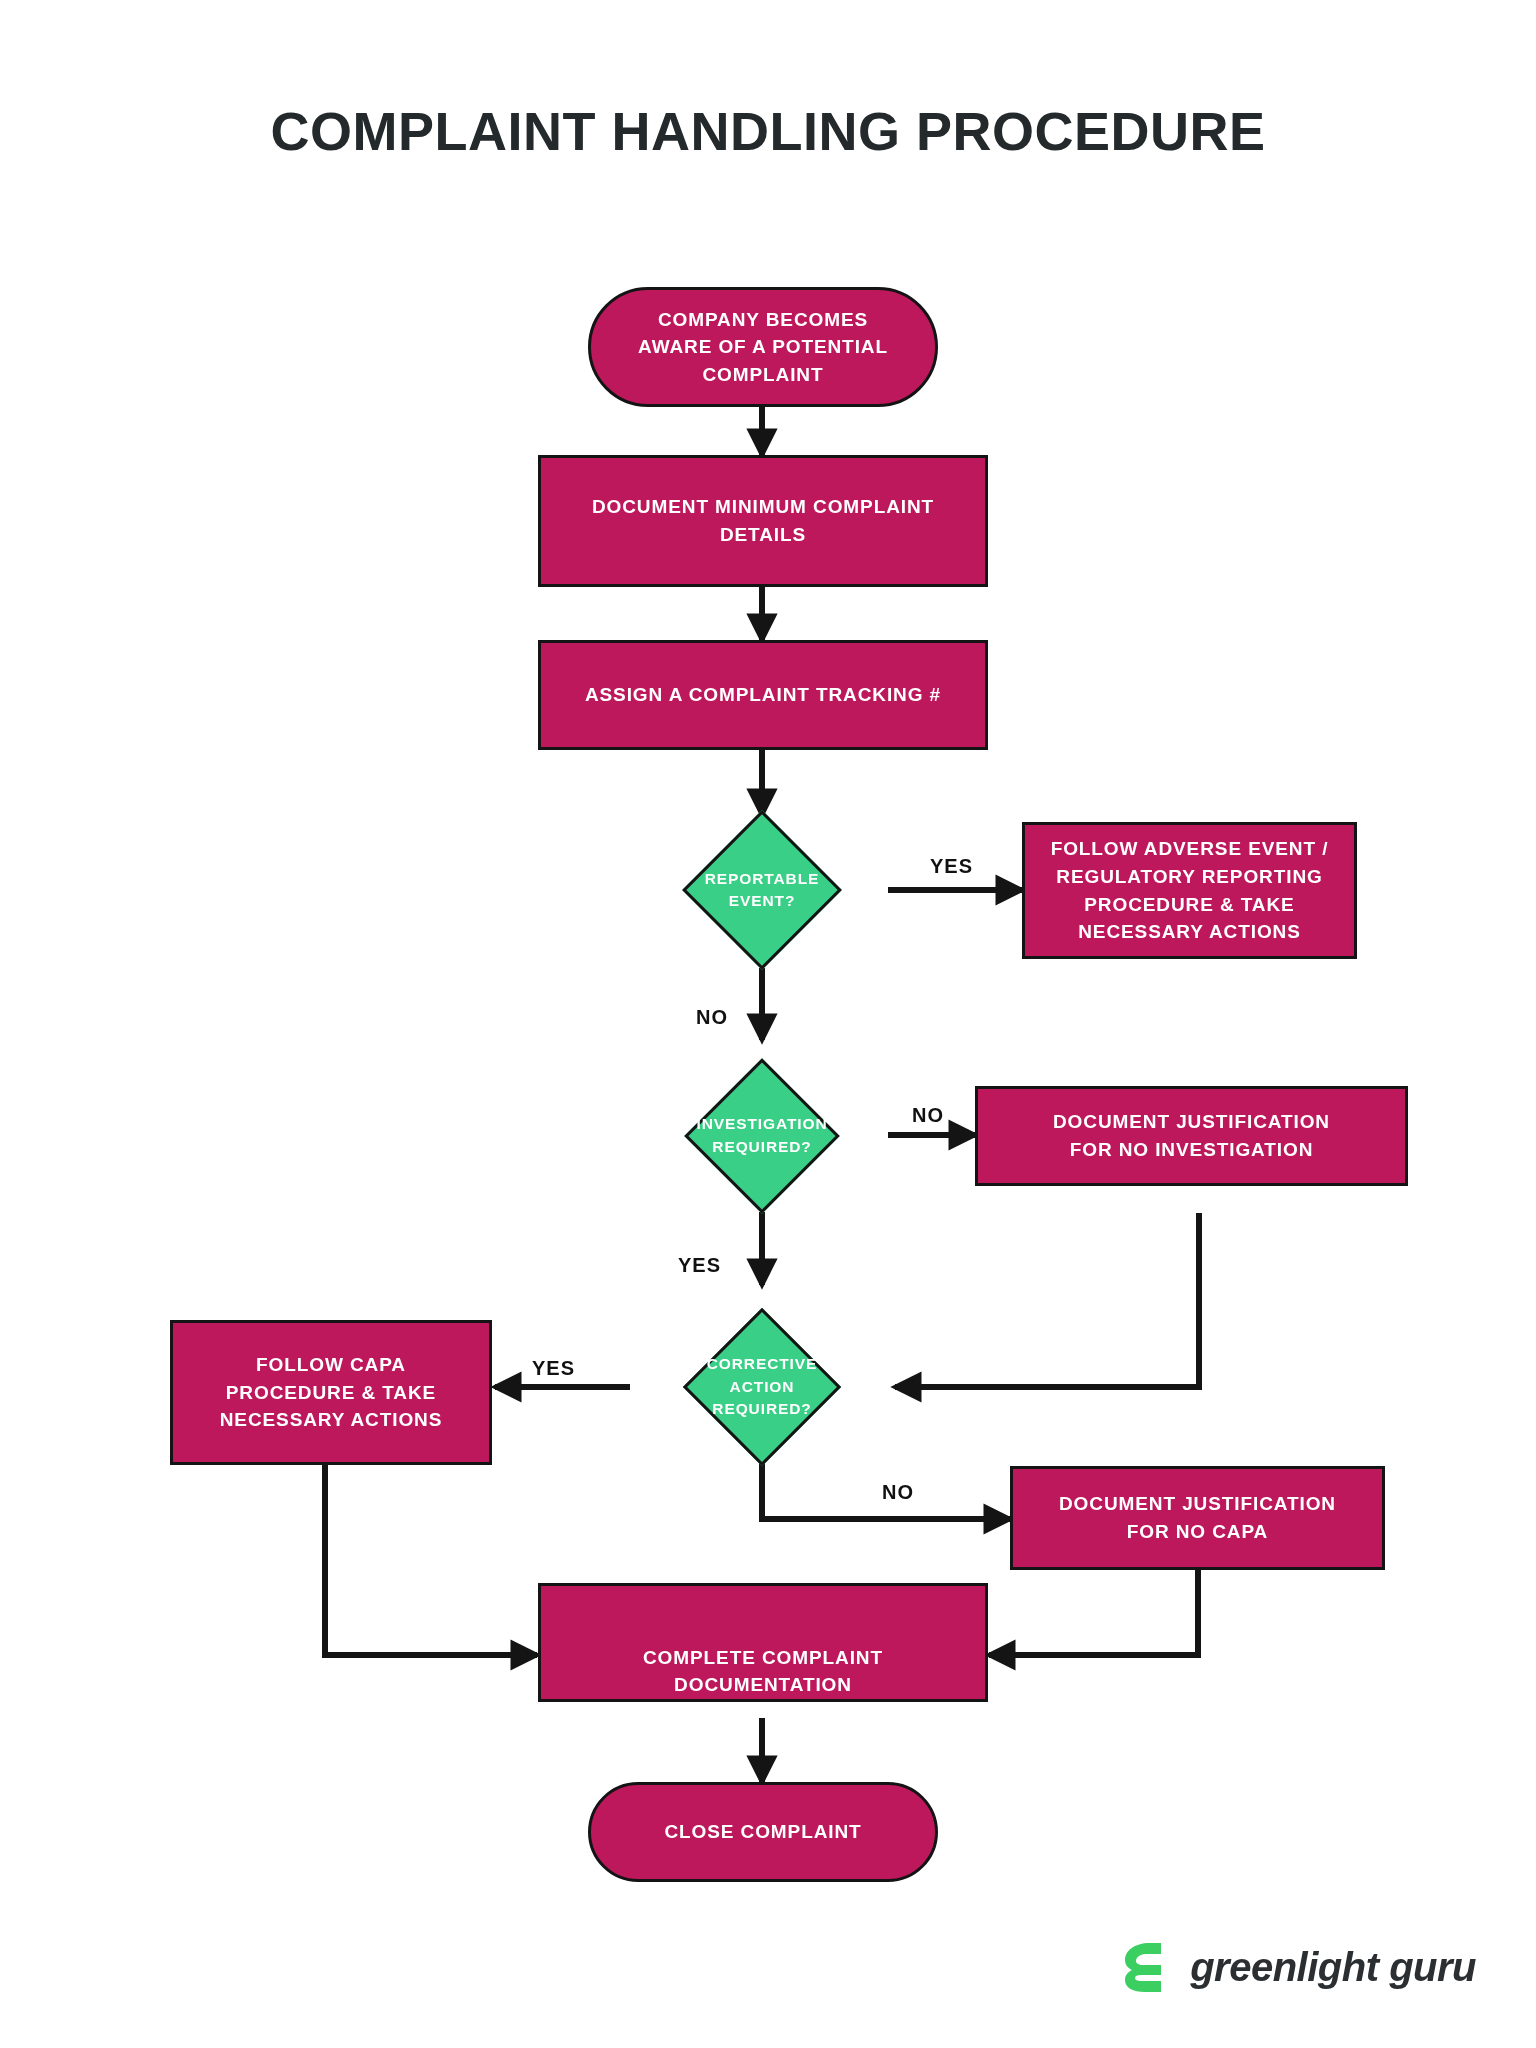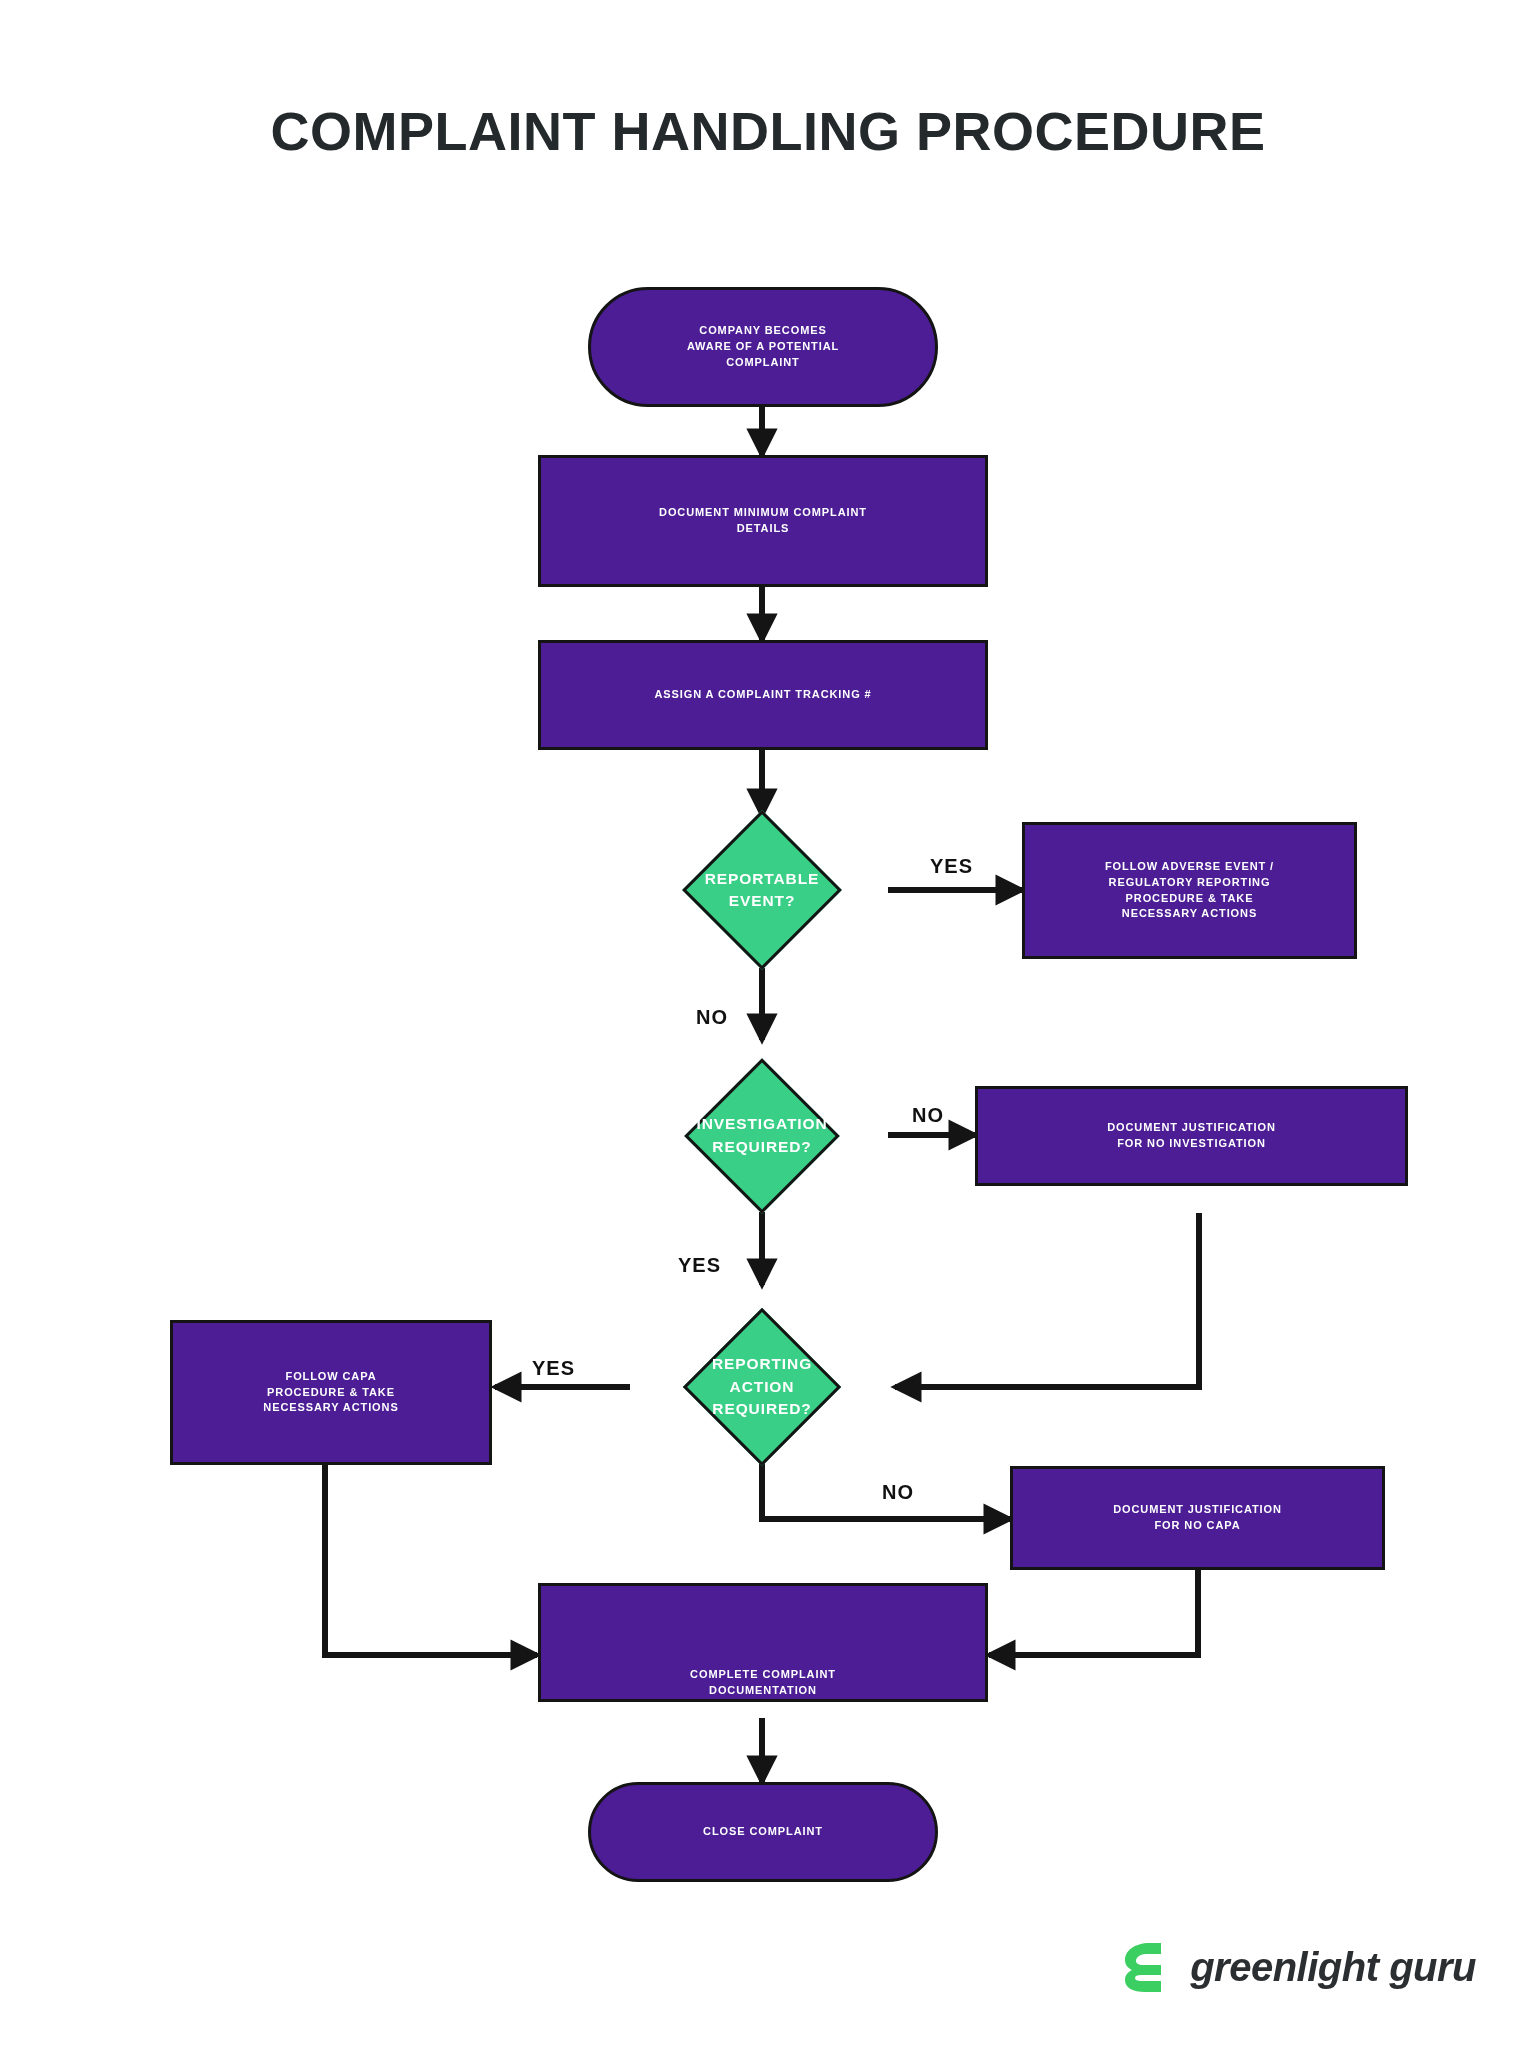--- a/index.html
+++ b/index.html
@@ -30,29 +30,29 @@
     font-size: 54px;
     font-weight: 800;
     letter-spacing: 0.5px;
     color: #24292b;
     font-family: "Liberation Sans", sans-serif;
   }
   
   .node {
     position: absolute;
     box-sizing: border-box;
-    background: #4c1d95;
+    background: #be185d;
     border: 3px solid #141414;
     color: #ffffff;
     display: flex;
     align-items: center;
     justify-content: center;
     text-align: center;
     font-weight: 700;
-    font-size: 11px;
+    font-size: 19px;
     letter-spacing: 0.9px;
     line-height: 1.45;
     z-index: 3;
   }
   .node .txt { padding: 0 10px; white-space: pre-line; }
   .node.terminator {
     border-radius: 999px;
   }
   
   .diamond {
@@ -200,21 +200,21 @@
 REQUIRED?</div>
   </div>
 
   <div class="node" style="left:975px; top:1086px; width:433px; height:100px;">
     <span class="txt">DOCUMENT JUSTIFICATION
 FOR NO INVESTIGATION</span>
   </div>
 
   <div class="diamond" style="left:608px; top:1308px; width:308px; height:158px;">
     <div class="shape" style="width:112px; height:112px;"></div>
-    <div class="label">REPORTING
+    <div class="label">CORRECTIVE
 ACTION
 REQUIRED?</div>
   </div>
 
   <div class="node" style="left:170px; top:1320px; width:322px; height:145px;">
     <span class="txt">FOLLOW CAPA
 PROCEDURE &amp; TAKE
 NECESSARY ACTIONS</span>
   </div>
 

